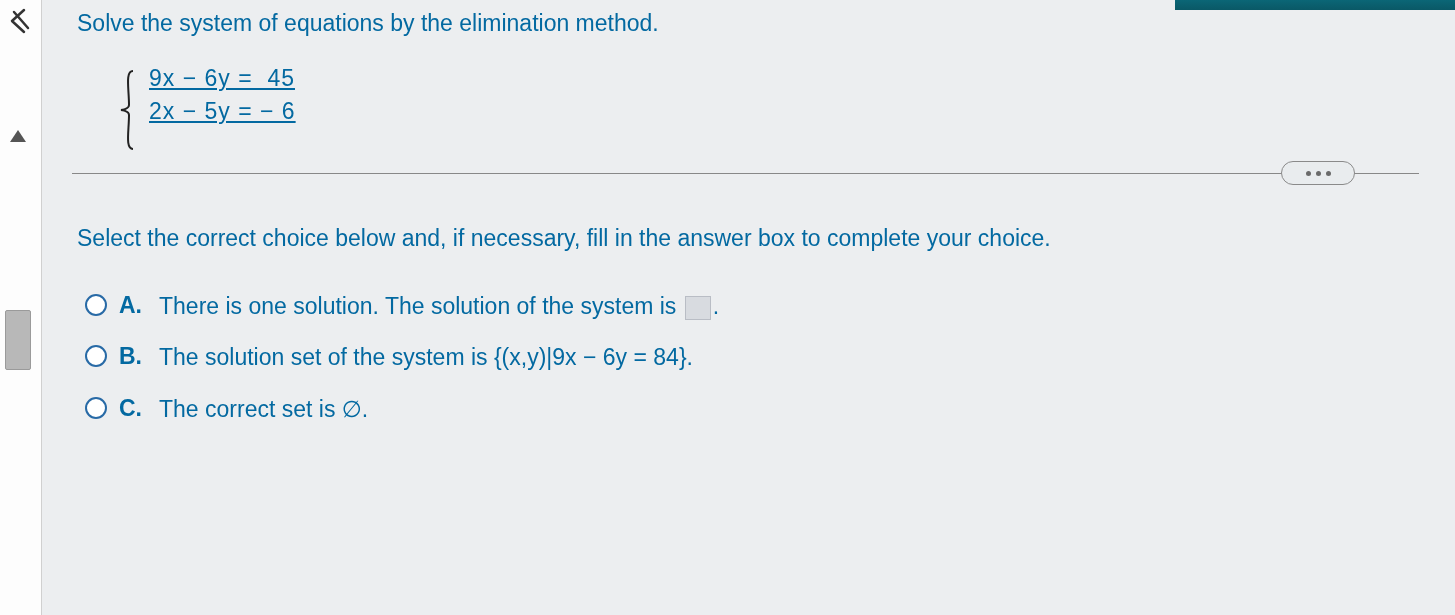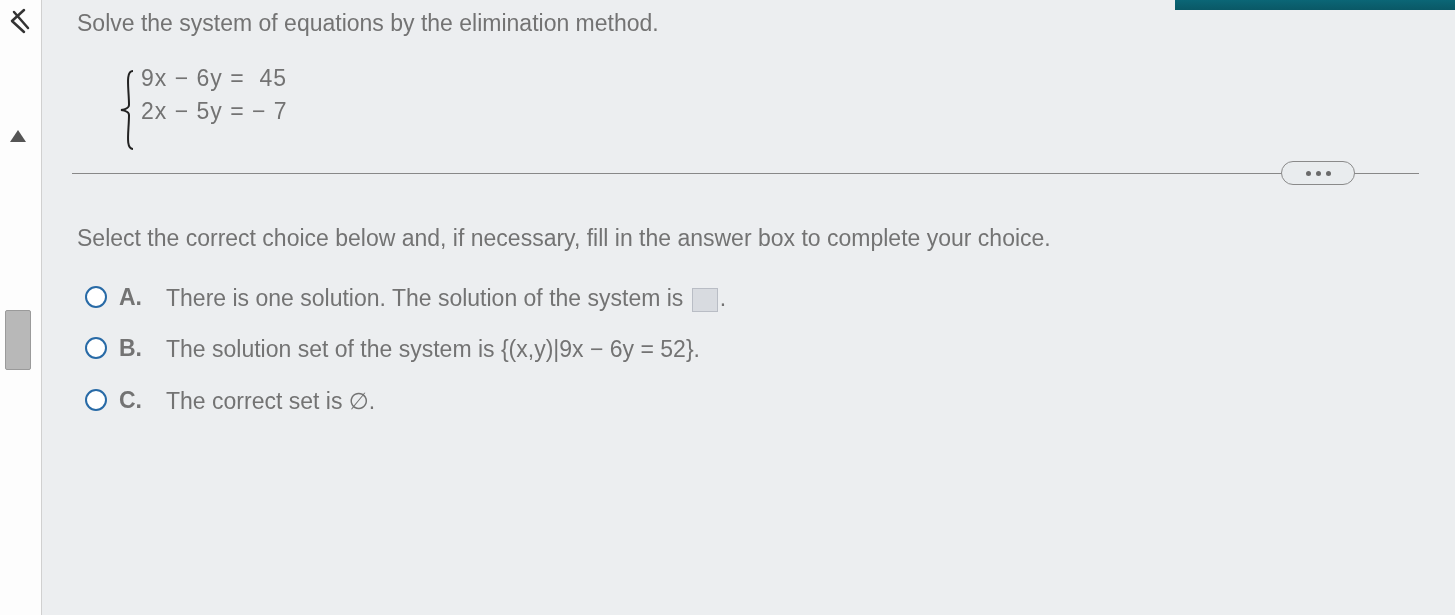--- a/index.html
+++ b/index.html
@@ -58,40 +58,41 @@
     border-radius: 2px;
   }
   .content {
     position: absolute;
     left: 42px;
     top: 0;
     right: 0;
     bottom: 0;
     padding: 10px 30px 10px 35px;
     font-size: 23px;
-    color: #737373;
+    color: #0369a1;
   }
   .prompt { margin: 0 0 28px 0; }
   .equations {
     position: relative;
     margin-left: 60px;
     margin-bottom: 30px;
   }
   .brace {
     position: absolute;
     left: -18px;
     top: 4px;
     height: 82px;
     width: 20px;
   }
   .eq-row {
     font-family: Arial, sans-serif;
     letter-spacing: 1px;
-    margin: 6px 4px;
+    margin: 6px 12px;
     white-space: pre;
+    text-decoration: underline;
   }
   .divider-row {
     position: relative;
     height: 36px;
     margin: 18px 0 34px 0;
   }
   .hr-line {
     position: absolute;
     left: -5px;
     right: 6px;
@@ -111,21 +112,21 @@
     display: flex;
     align-items: center;
     justify-content: center;
     gap: 5px;
   }
   .more-pill .dot {
     width: 5px; height: 5px;
     background: #6a6a6a;
     border-radius: 50%;
   }
-  .instruction { margin-bottom: 30px; }
+  .instruction { margin-bottom: 38px; }
   .choices { margin-left: 8px; }
   .choice {
     display: flex;
     align-items: flex-start;
     margin-bottom: 18px;
   }
   .radio {
     flex: 0 0 auto;
     width: 22px;
     height: 22px;
@@ -134,21 +135,21 @@
     margin-top: 4px;
     margin-right: 12px;
     background: #fff;
   }
   .choice-letter {
     font-weight: bold;
     margin-right: 14px;
     min-width: 26px;
     padding-top: 2px;
   }
-  .choice-body { flex: 1; line-height: 1.45; margin-left: 7px; }
+  .choice-body { flex: 1; line-height: 1.45; }
   .answer-box {
     display: inline-block;
     width: 26px;
     height: 24px;
     background: #d8dbe0;
     border: 1px solid #b9bdc5;
     vertical-align: middle;
     margin: 0 2px;
   }
   .hint { display: block; margin-top: 4px; }
@@ -171,21 +172,21 @@
 
 <div class="content">
 
   <p class="prompt">Solve the system of equations by the elimination method.</p>
 
   <div class="equations">
     <svg class="brace" viewBox="0 0 20 82">
       <path d="M14 2 C6 2 10 20 10 36 C10 40 2 41 2 41 C2 41 10 42 10 46 C10 62 6 80 14 80" stroke="#222" stroke-width="2" fill="none"></path>
     </svg>
     <div class="eq-row">9x − 6y =  45</div>
-    <div class="eq-row">2x − 5y = − 7</div>
+    <div class="eq-row">2x − 5y = − 6</div>
   </div>
 
   <div class="divider-row">
     <div class="hr-line"></div>
     <div class="more-pill">
       <span class="dot"></span>
       <span class="dot"></span>
       <span class="dot"></span>
     </div>
   </div>
@@ -198,21 +199,21 @@
       <div class="radio"></div>
       <div class="choice-letter">A.</div>
       <div class="choice-body">
         <span>There is one solution. The solution of the system is </span><span class="answer-box"></span><span>.</span>
       </div>
     </div>
 
     <div class="choice">
       <div class="radio"></div>
       <div class="choice-letter">B.</div>
-      <div class="choice-body">The solution set of the system is {(x,y)|9x − 6y = 52}.</div>
+      <div class="choice-body">The solution set of the system is {(x,y)|9x − 6y = 84}.</div>
     </div>
 
     <div class="choice">
       <div class="radio"></div>
       <div class="choice-letter">C.</div>
       <div class="choice-body">The correct set is ∅.</div>
     </div>
 
   </div>
 </div>

